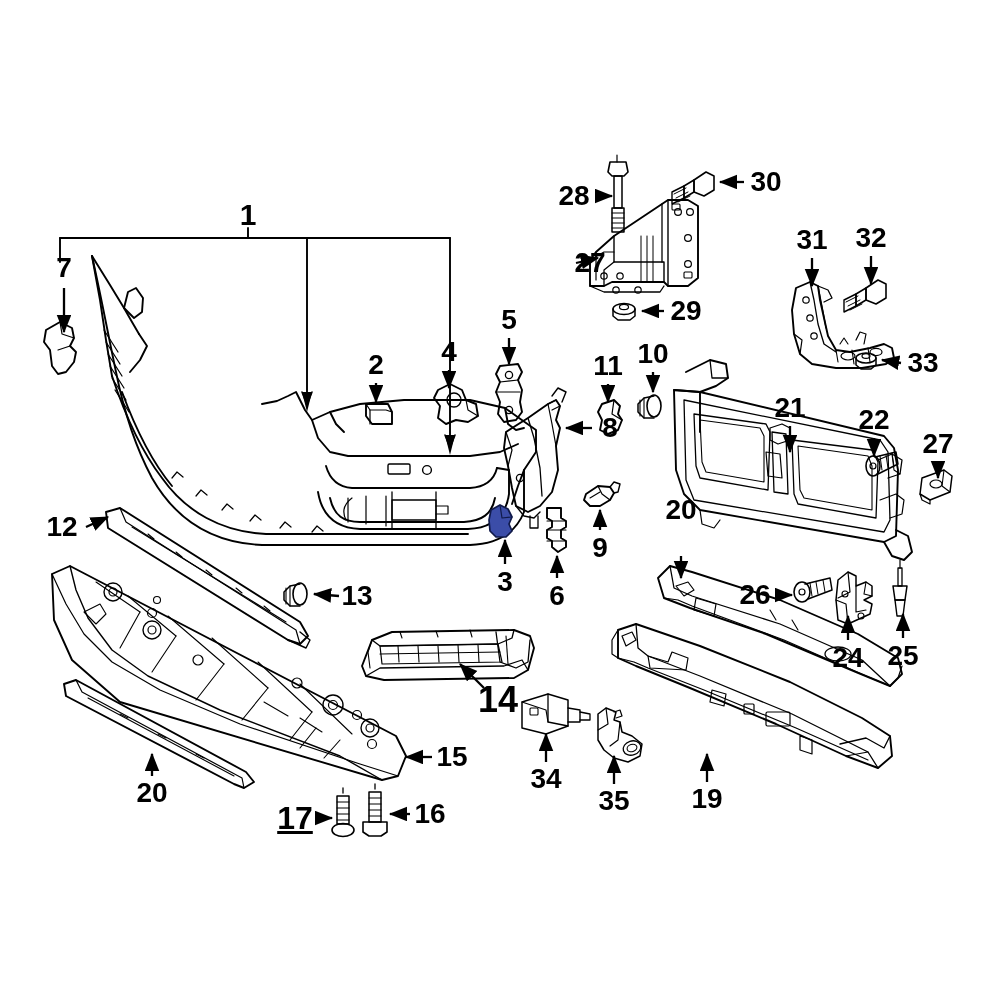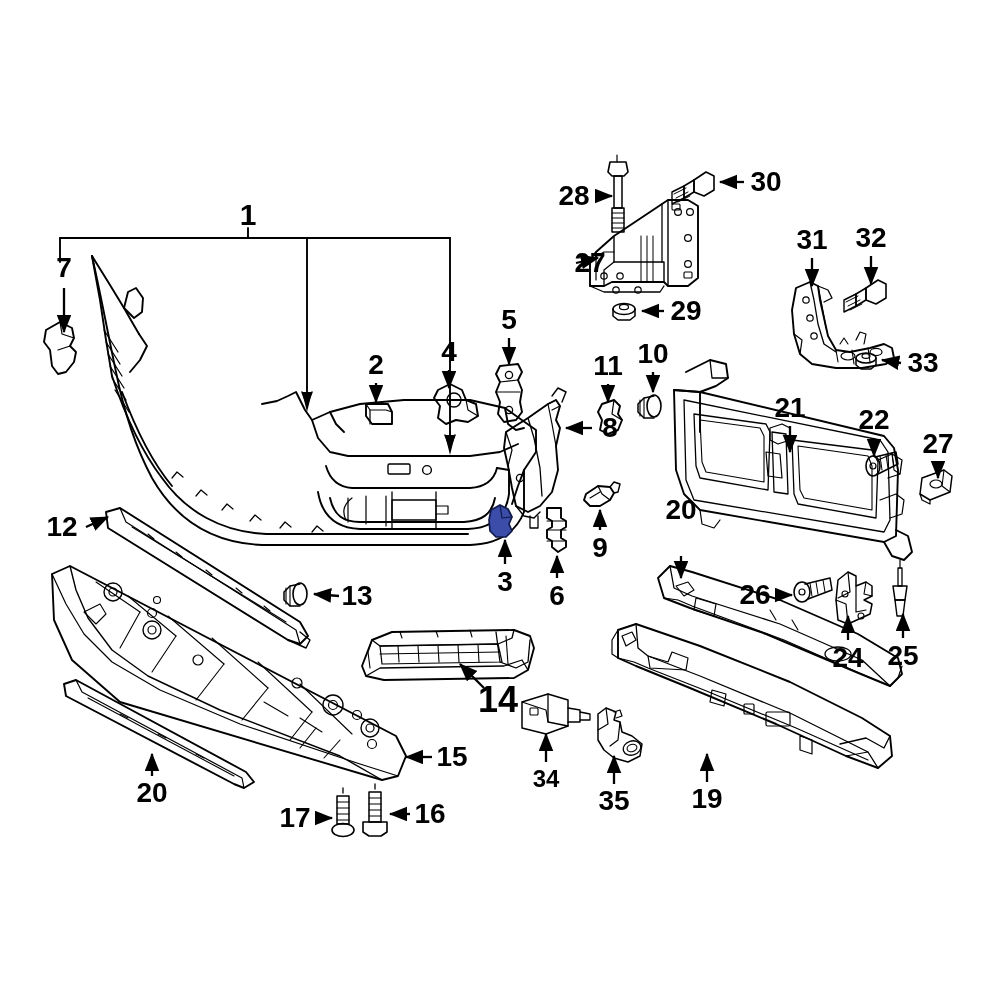--- a/index.html
+++ b/index.html
@@ -488,34 +488,34 @@
       <div class="lbl" style="left: 64px; top: 268px; font-size: 28px;">7</div>
       <div class="lbl" style="left: 610px; top: 428px; font-size: 28px;">8</div>
       <div class="lbl" style="left: 600px; top: 548px; font-size: 28px;">9</div>
       <div class="lbl" style="left: 653px; top: 354px; font-size: 28px; text-align: right;">10</div>
       <div class="lbl" style="left: 608px; top: 366px; font-size: 28px;">11</div>
       <div class="lbl" style="left: 62px; top: 527px; font-size: 28px;">12</div>
       <div class="lbl" style="left: 357px; top: 596px; font-size: 28px;">13</div>
       <div class="lbl" style="left: 498px; top: 700px; font-size: 36px;">14</div>
       <div class="lbl" style="left: 452px; top: 757px; font-size: 28px;">15</div>
       <div class="lbl" style="left: 430px; top: 814px; font-size: 28px;">16</div>
-      <div class="lbl" style="left: 295px; top: 818px; font-size: 28px;">17</div>
+      <div class="lbl" style="left: 295px; top: 818px; font-size: 32px; text-decoration: underline;">17</div>
       <div class="lbl" style="left: 152px; top: 793px; font-size: 28px;">20</div>
       <div class="lbl" style="left: 707px; top: 799px; font-size: 28px;">19</div>
       <div class="lbl" style="left: 681px; top: 510px; font-size: 28px;">20</div>
       <div class="lbl" style="left: 790px; top: 408px; font-size: 28px;">21</div>
       <div class="lbl" style="left: 874px; top: 420px; font-size: 28px;">22</div>
       <div class="lbl" style="left: 938px; top: 444px; font-size: 28px;">27</div>
       <div class="lbl" style="left: 848px; top: 658px; font-size: 28px;">24</div>
       <div class="lbl" style="left: 903px; top: 656px; font-size: 28px; text-align: center;">25</div>
       <div class="lbl" style="left: 755px; top: 595px; font-size: 28px;">26</div>
       <div class="lbl" style="left: 554px; top: 263px; font-size: 28px; margin-left: 36px;">27</div>
       <div class="lbl" style="left: 574px; top: 196px; font-size: 28px;">28</div>
       <div class="lbl" style="left: 686px; top: 311px; font-size: 28px;">29</div>
       <div class="lbl" style="left: 766px; top: 182px; font-size: 28px;">30</div>
       <div class="lbl" style="left: 812px; top: 240px; font-size: 28px;">31</div>
       <div class="lbl" style="left: 871px; top: 238px; font-size: 28px;">32</div>
       <div class="lbl" style="left: 923px; top: 363px; font-size: 28px;">33</div>
-      <div class="lbl" style="left: 546px; top: 779px; font-size: 24px;">34</div>
+      <div class="lbl" style="left: 546px; top: 779px; font-size: 28px;">34</div>
       <div class="lbl" style="left: 614px; top: 801px; font-size: 28px;">35</div>
     </div>
 
 </div>
 
 </body></html>

